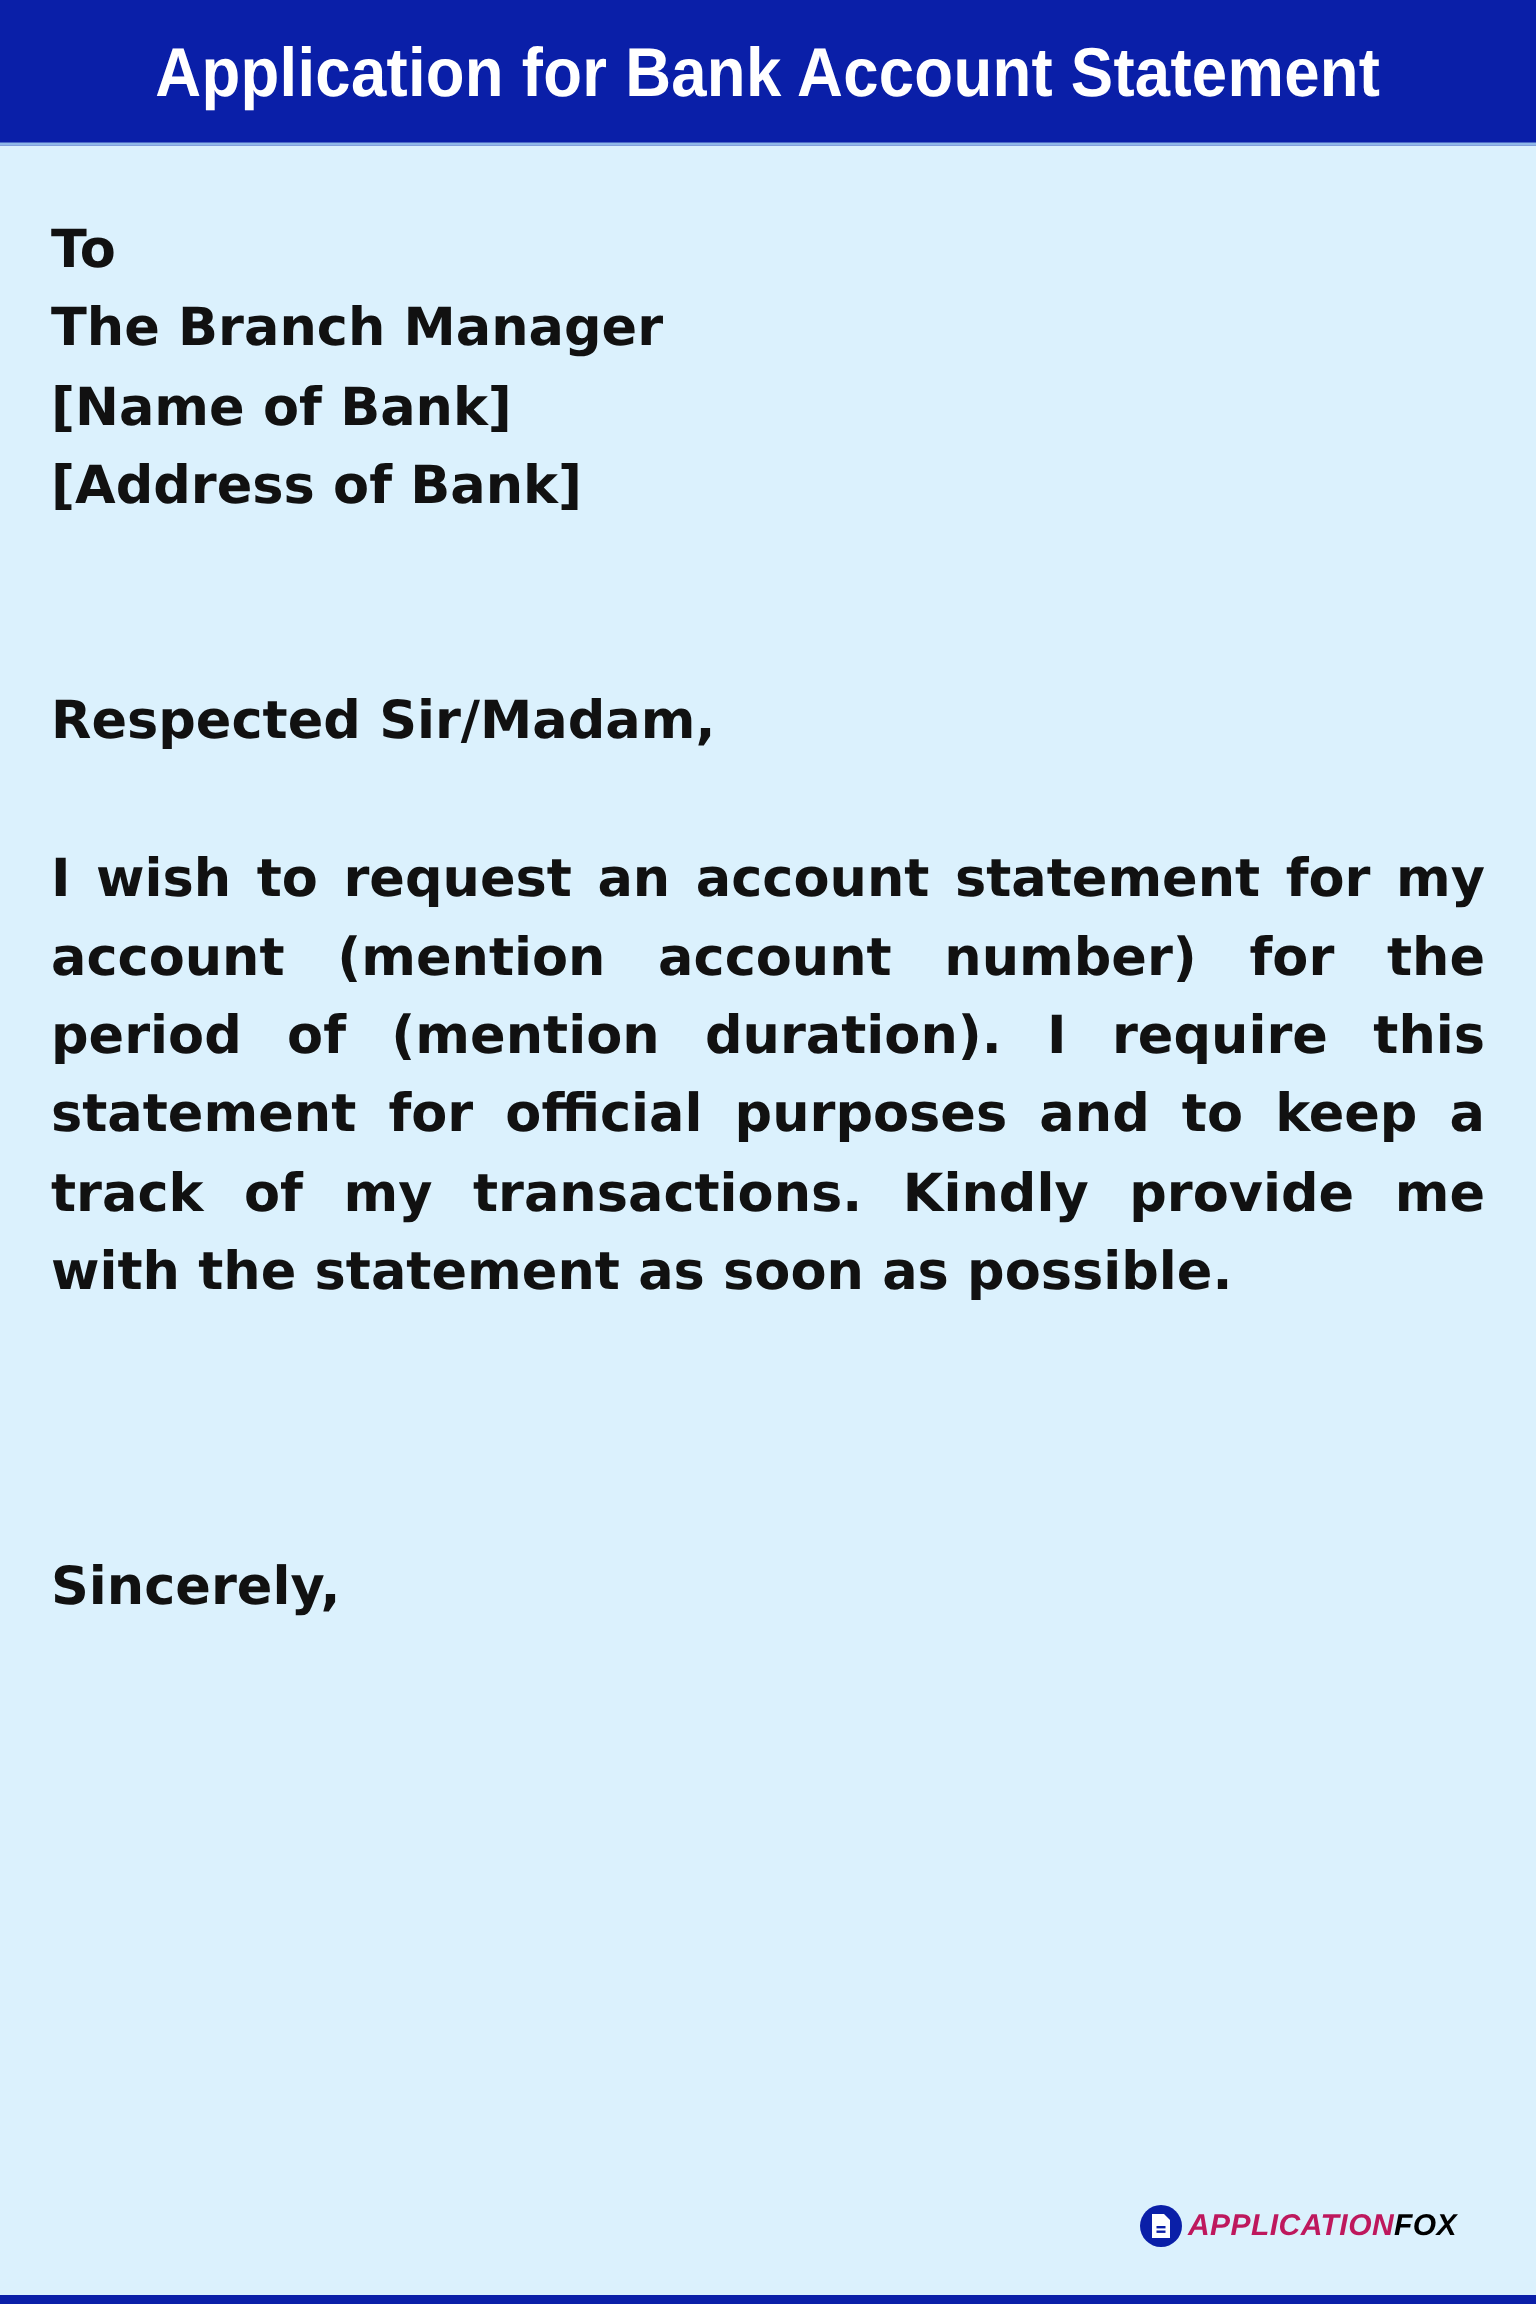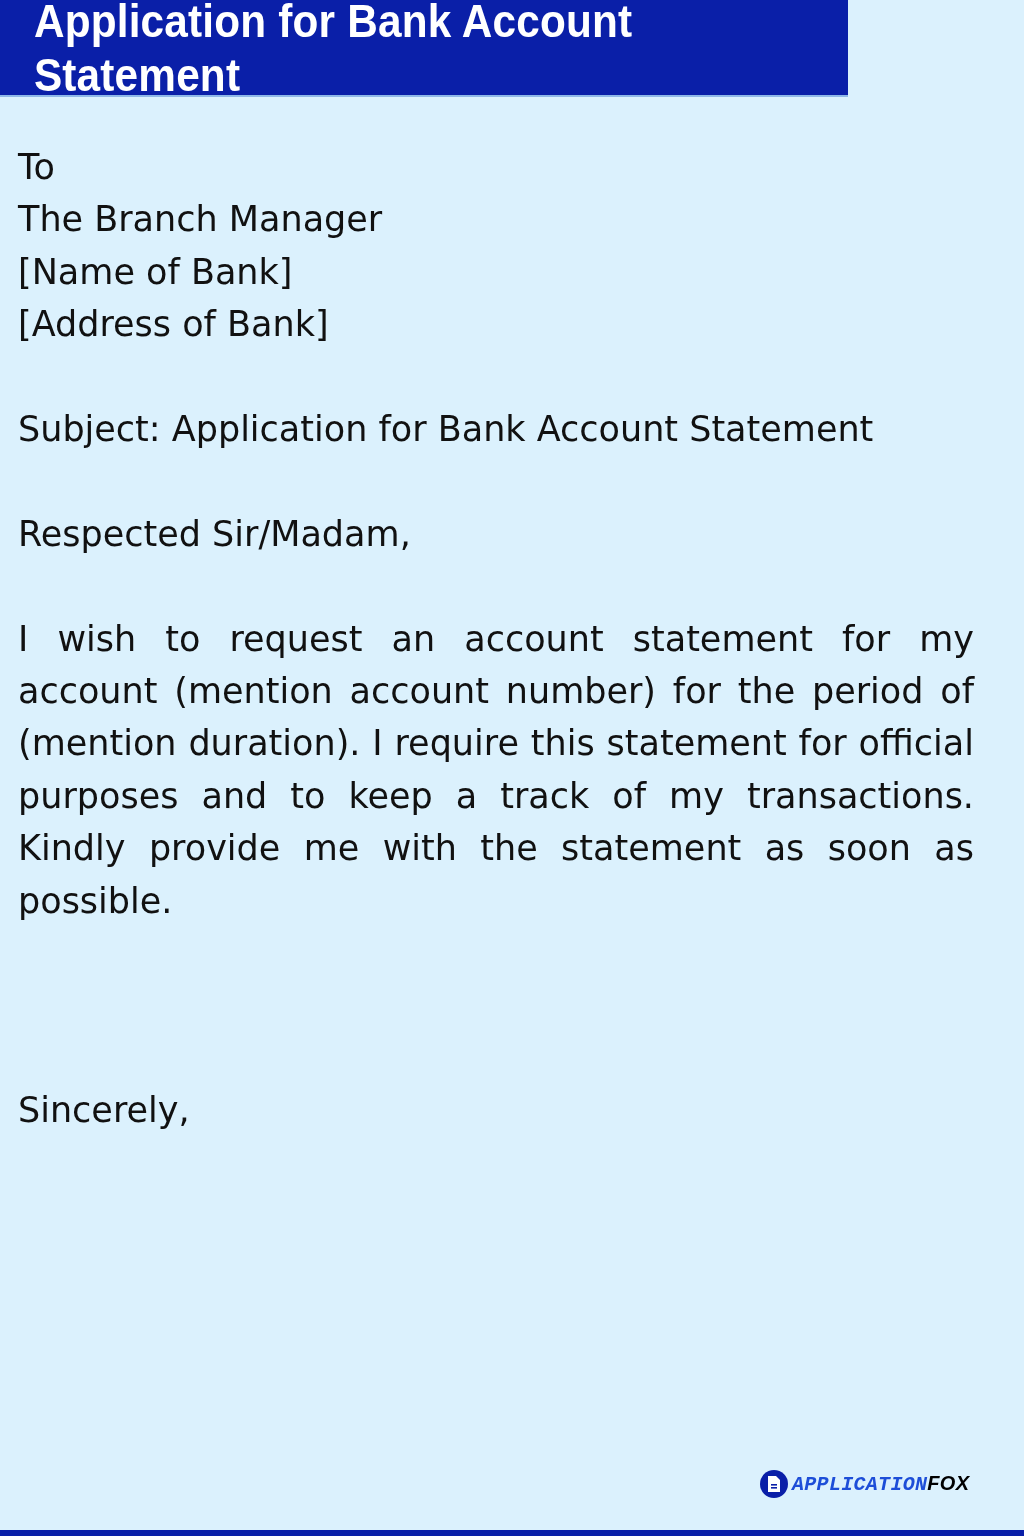--- a/index.html
+++ b/index.html
@@ -4,71 +4,70 @@
 <style>
   html, body { margin: 0; padding: 0; }
   body {
     width: 1024px; height: 1536px; overflow: hidden;
     background: #dbf1fd;
     font-family: "DejaVu Sans", "Liberation Sans", sans-serif;
     color: #111;
     position: relative;
   }
   .header {
-    position: absolute; left: 0; top: 0; width: 848px; height: 97px;
+    position: absolute; left: 0; top: 0; width: 1024px; height: 97px;
     background: #0a1fa8;
     display: flex; align-items: center; justify-content: center;
     border-bottom: 2px solid #8fb8e8;
     box-sizing: border-box;
   }
   .header h1 {
     margin: 0; color: #fff;
     font-family: "Liberation Sans", sans-serif;
     font-weight: bold; font-size: 46px; letter-spacing: 0.2px;
     transform: scaleX(0.92);
   }
   .letter {
-    position: absolute; left: 18px; top: 141px; width: 956px;
-    font-size: 35px; line-height: 52.4px;
+    position: absolute; left: 34px; top: 141px; width: 956px;
+    font-size: 35px; line-height: 52.4px; font-weight: bold;
   }
   .letter p { margin: 0; }
   .gap { height: 52.4px; }
   .just { text-align: justify; text-align-last: left; }
   .brand {
     position: absolute; left: 760px; top: 1470px;
     display: flex; align-items: center; gap: 4px;
   }
   .brand-icon {
     width: 28px; height: 28px; border-radius: 50%; background: #0a1fa8;
     display: flex; align-items: center; justify-content: center;
   }
   .brand-text {
     font-family: "Liberation Sans", sans-serif; font-weight: bold; font-style: italic;
     font-size: 20px; letter-spacing: 0.3px;
   }
-  .brand-text .b1 { color: #1d4ed8; font-family: Liberation Mono, monospace; }
+  .brand-text .b1 { color: #be185d; }
   .brand-text .b2 { color: #000000; }
   .footer-bar {
     position: absolute; left: 0; bottom: 0; width: 1024px; height: 6px; background: #0a1fa8;
   }
 </style>
 </head>
 <body>
 
 <div class="header">
   <h1>Application for Bank Account Statement</h1>
 </div>
 
 <div class="letter">
   <p>To</p>
   <p>The Branch Manager</p>
   <p>[Name of Bank]</p>
   <p>[Address of Bank]</p>
   <div class="gap"></div>
-  <p>Subject: Application for Bank Account Statement</p>
   <div class="gap"></div>
   <p>Respected Sir/Madam,</p>
   <div class="gap"></div>
   <p class="just">I wish to request an account statement for my account (mention account number) for the period of (mention duration). I require this statement for official purposes and to keep a track of my transactions. Kindly provide me with the statement as soon as possible.</p>
   <div class="gap"></div>
   <div class="gap"></div>
   <div class="gap"></div>
   <p>Sincerely,</p>
 </div>
 

